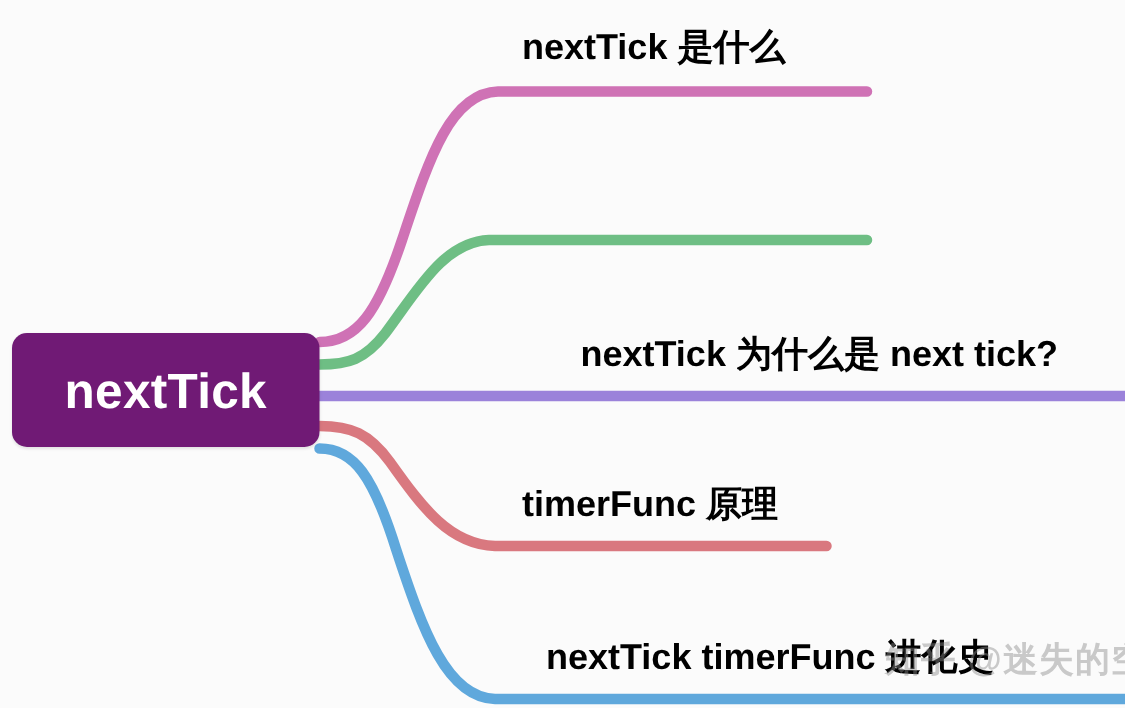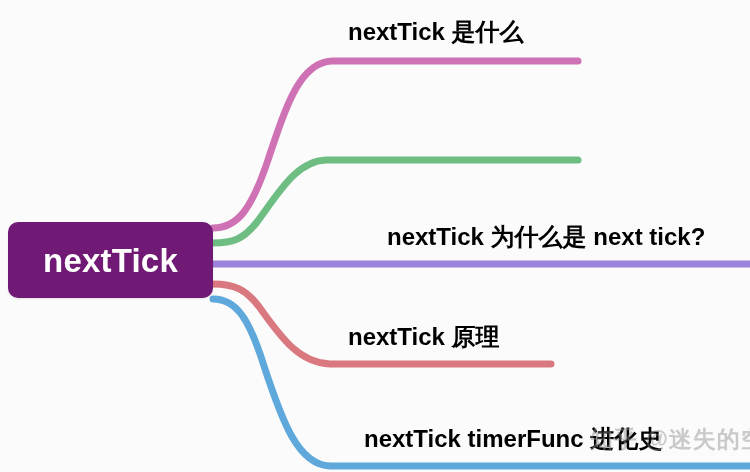--- a/index.html
+++ b/index.html
@@ -82,18 +82,18 @@
     <path fill="none" stroke-width="7" stroke-linecap="round" stroke-linejoin="round" d="M 213 284 C 234 284 246 289 260 308 C 282 339 300 363 330 364 L 551 364" stroke="#d9787f"></path>
     <path fill="none" stroke-width="7" stroke-linecap="round" stroke-linejoin="round" d="M 213 299 C 236 299 249 318 264 366 C 282 421 298 465 330 466 L 750 466" stroke="#5fa8dc"></path>
   </svg>
 
   <div id="root-node" style="left: 8px; top: 222px; width: 205px; height: 76px; background: #701a75;">
     <span id="root-node-label">nextTick</span>
   </div>
 
   <div class="branch-label" style="left:348px; top:20px;">nextTick 是什么</div>
   <div class="branch-label" style="left:339px; top:225px;margin-left:48px;">nextTick 为什么是 next tick?</div>
-  <div class="branch-label" style="left:348px; top:325px;">nextTick 原理</div>
+  <div class="branch-label" style="left:348px; top:325px;">timerFunc 原理</div>
   <div class="branch-label" style="left:348px; top:427px;margin-left:16px;">nextTick timerFunc 进化史</div>
 
   <div id="watermark">知乎 @迷失的空气</div>
 
 </div>
 
 </body></html>

